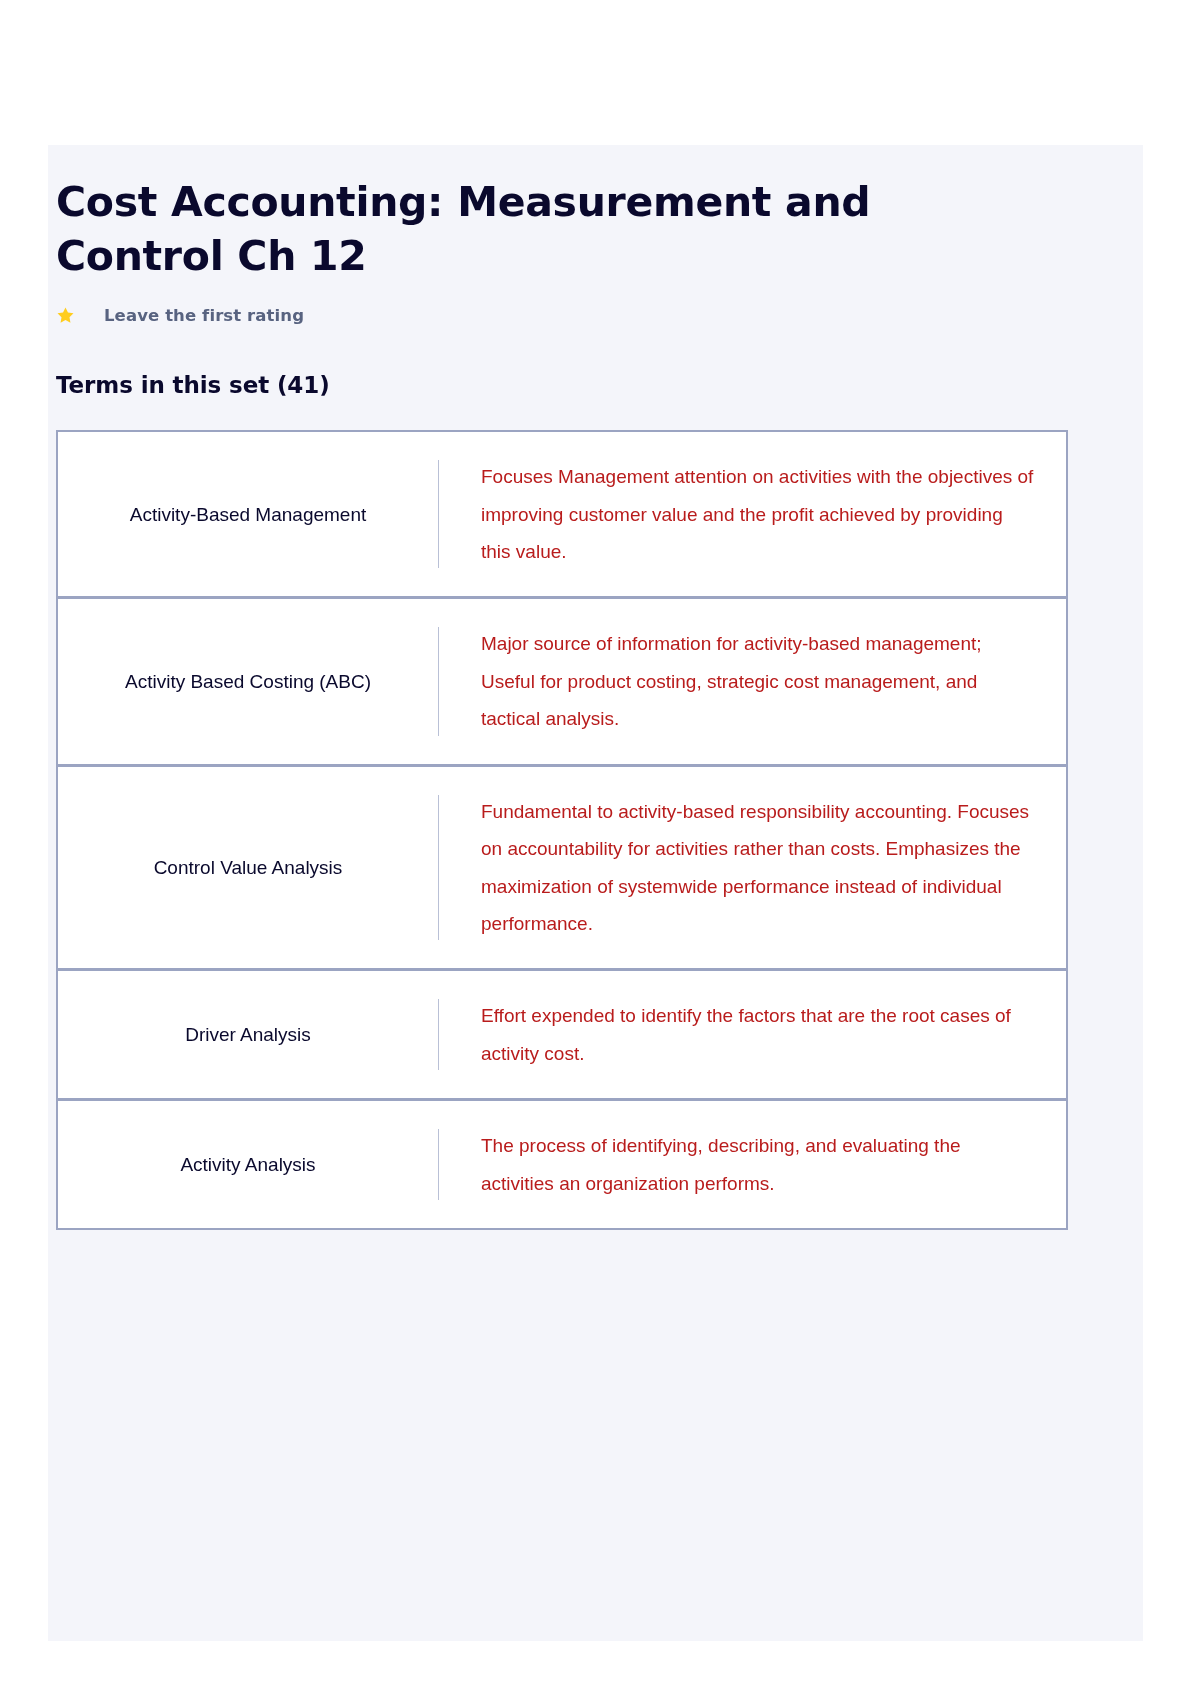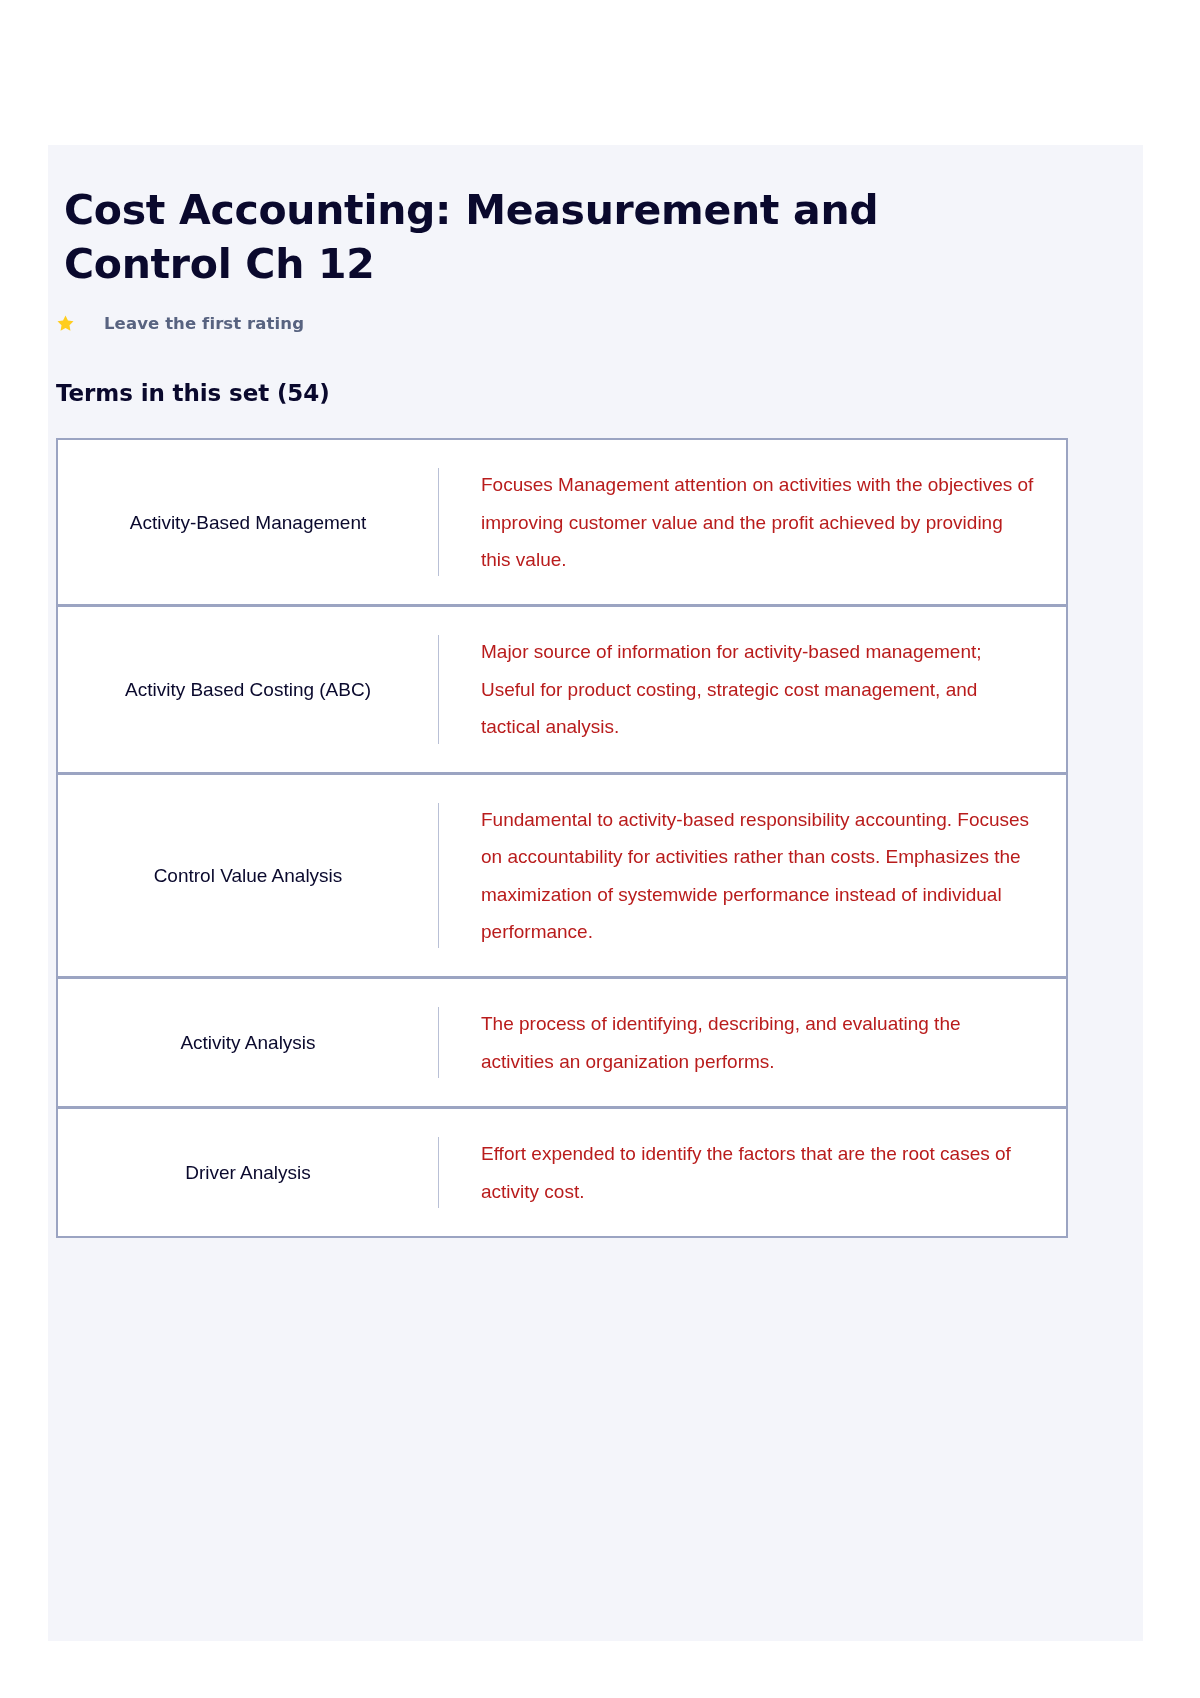--- a/index.html
+++ b/index.html
@@ -26,21 +26,21 @@
     box-sizing: border-box;
     padding: 30px 52px 0 0;
   }
 
   .inner {
     padding-left: 8px;
   }
 
   
   #set-title {
-    margin: 8px;
+    margin: 0;
     padding: 0 0 0 0;
     font-size: 41px;
     line-height: 1.32;
     font-weight: 700;
     letter-spacing: -0.3px;
     color: #0a092d;
     font-family: "DejaVu Sans", sans-serif;
     max-width: 990px;
   }
 
@@ -137,21 +137,21 @@
 
     <div id="rating-row">
       <span class="star">
         <svg class="star" viewBox="0 0 24 24" xmlns="http://www.w3.org/2000/svg" aria-hidden="true">
           <path d="M12 1.8l3.1 6.4 7 1-5.05 4.95 1.2 6.99L12 17.8l-6.25 3.34 1.2-6.99L1.9 9.2l7-1z" fill="#ffcd1f"></path>
         </svg>
       </span>
       <span id="rating-label">Leave the first rating</span>
     </div>
 
-    <h2 id="terms-heading">Terms in this set (54)</h2>
+    <h2 id="terms-heading">Terms in this set (41)</h2>
 
     <div id="terms-table">
 
       <div class="term-row">
         <div class="term-cell">Activity-Based Management</div>
         <div class="divider"></div>
         <div class="def-cell">Focuses Management attention on activities with the objectives of improving customer value and the profit achieved by providing this value.</div>
       </div>
 
       <div class="term-row">
@@ -160,27 +160,27 @@
         <div class="def-cell">Major source of information for activity-based management; Useful for product costing, strategic cost management, and tactical analysis.</div>
       </div>
 
       <div class="term-row">
         <div class="term-cell">Control Value Analysis</div>
         <div class="divider"></div>
         <div class="def-cell">Fundamental to activity-based responsibility accounting. Focuses on accountability for activities rather than costs. Emphasizes the maximization of systemwide performance instead of individual performance.</div>
       </div>
 
       <div class="term-row">
+        <div class="term-cell">Driver Analysis</div>
+        <div class="divider"></div>
+        <div class="def-cell">Effort expended to identify the factors that are the root cases of activity cost.</div>
+      </div>
+
+      <div class="term-row">
         <div class="term-cell">Activity Analysis</div>
         <div class="divider"></div>
         <div class="def-cell">The process of identifying, describing, and evaluating the activities an organization performs.</div>
-      </div>
-
-      <div class="term-row">
-        <div class="term-cell">Driver Analysis</div>
-        <div class="divider"></div>
-        <div class="def-cell">Effort expended to identify the factors that are the root cases of activity cost.</div>
       </div>
 
     </div>
 
   </div>
 </div>
 
 </body></html>

